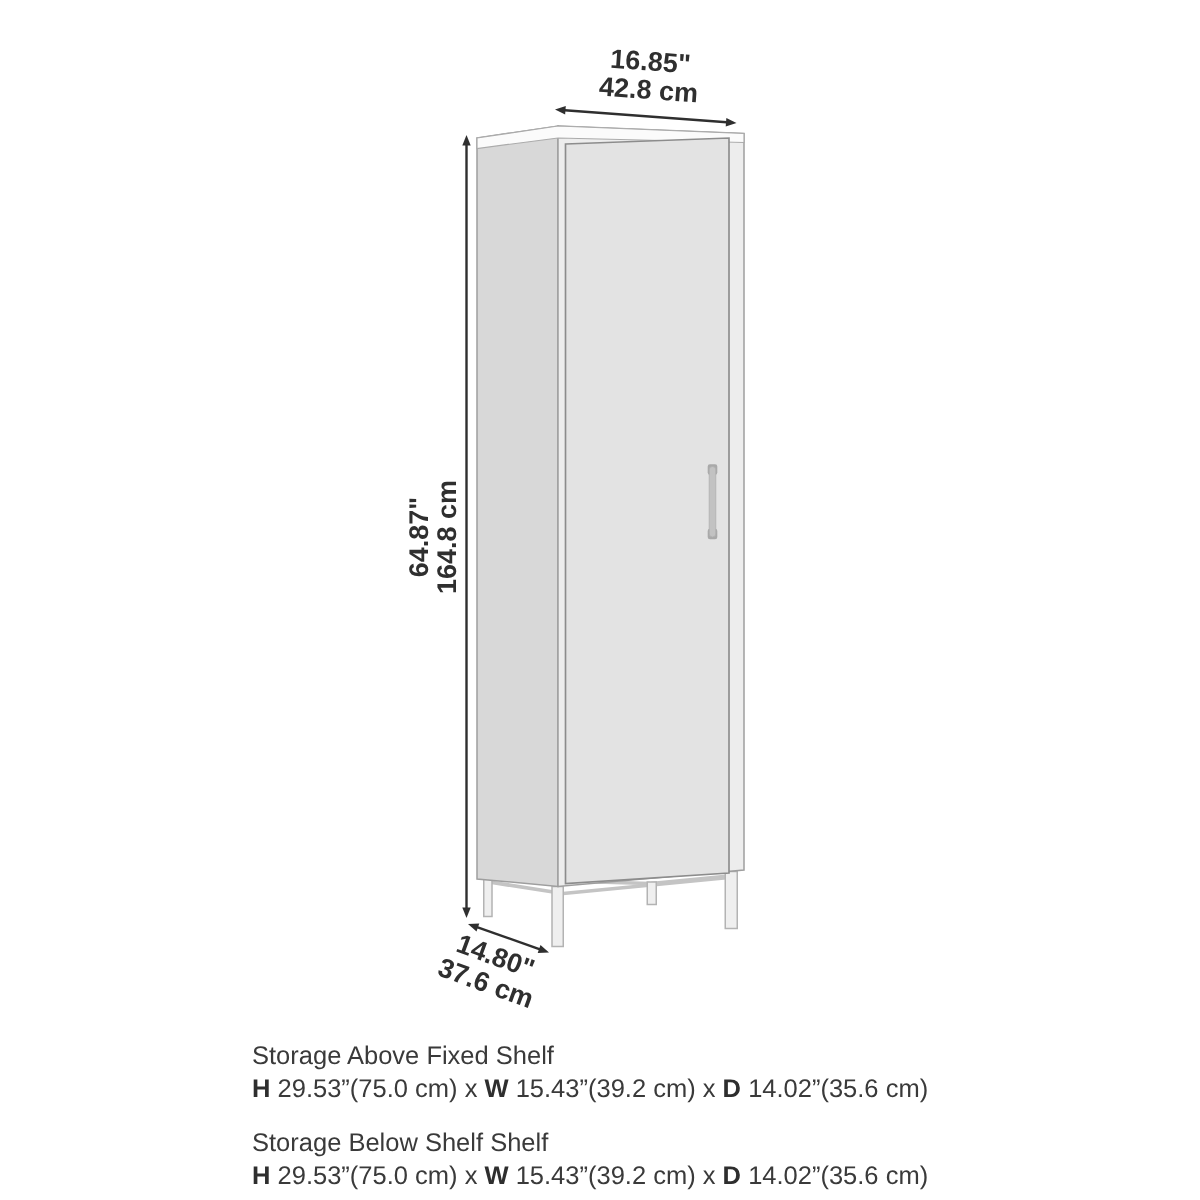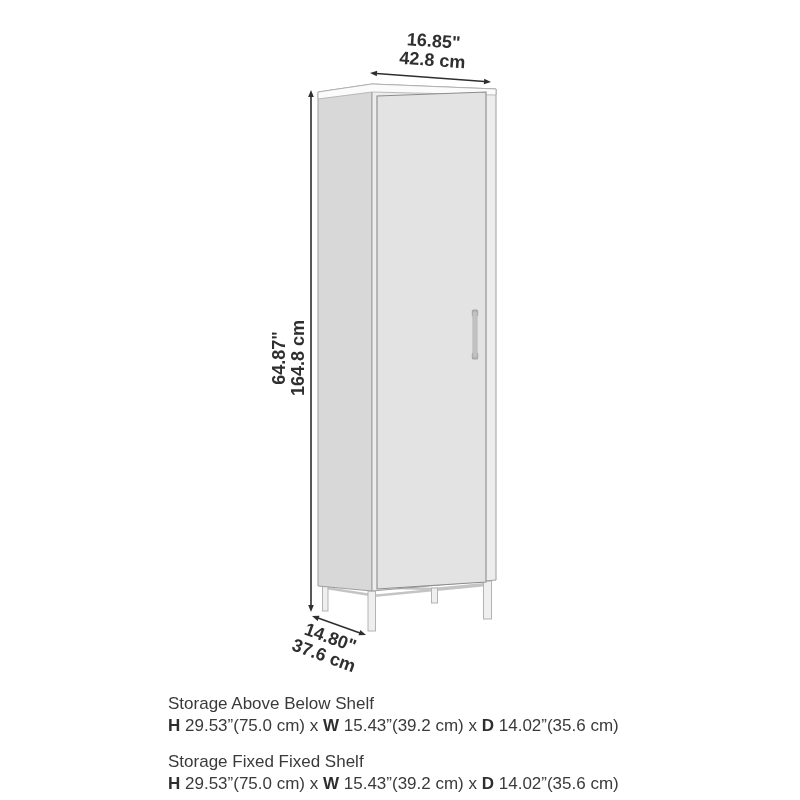--- a/index.html
+++ b/index.html
@@ -100,22 +100,22 @@
     <span class="line">164.8 cm</span>
   </div>
 
   <div id="depth-label" class="dim-label">
     <span class="line">14.80"</span>
     <span class="line">37.6 cm</span>
   </div>
 
   <div id="specs">
     <div class="spec">
-      <div class="spec-title">Storage Above Below Shelf</div>
+      <div class="spec-title">Storage Above Fixed Shelf</div>
       <div class="spec-dims"><b>H</b> <span>29.53”(75.0 cm)</span> <span>x</span> <b>W</b> <span>15.43”(39.2 cm)</span> <span>x</span> <b>D</b> <span>14.02”(35.6 cm)</span></div>
     </div>
     <div class="spec">
-      <div class="spec-title">Storage Fixed Fixed Shelf</div>
+      <div class="spec-title">Storage Below Shelf Shelf</div>
       <div class="spec-dims"><b>H</b> <span>29.53”(75.0 cm)</span> <span>x</span> <b>W</b> <span>15.43”(39.2 cm)</span> <span>x</span> <b>D</b> <span>14.02”(35.6 cm)</span></div>
     </div>
   </div>
 
 </div>
 
 </body></html>

